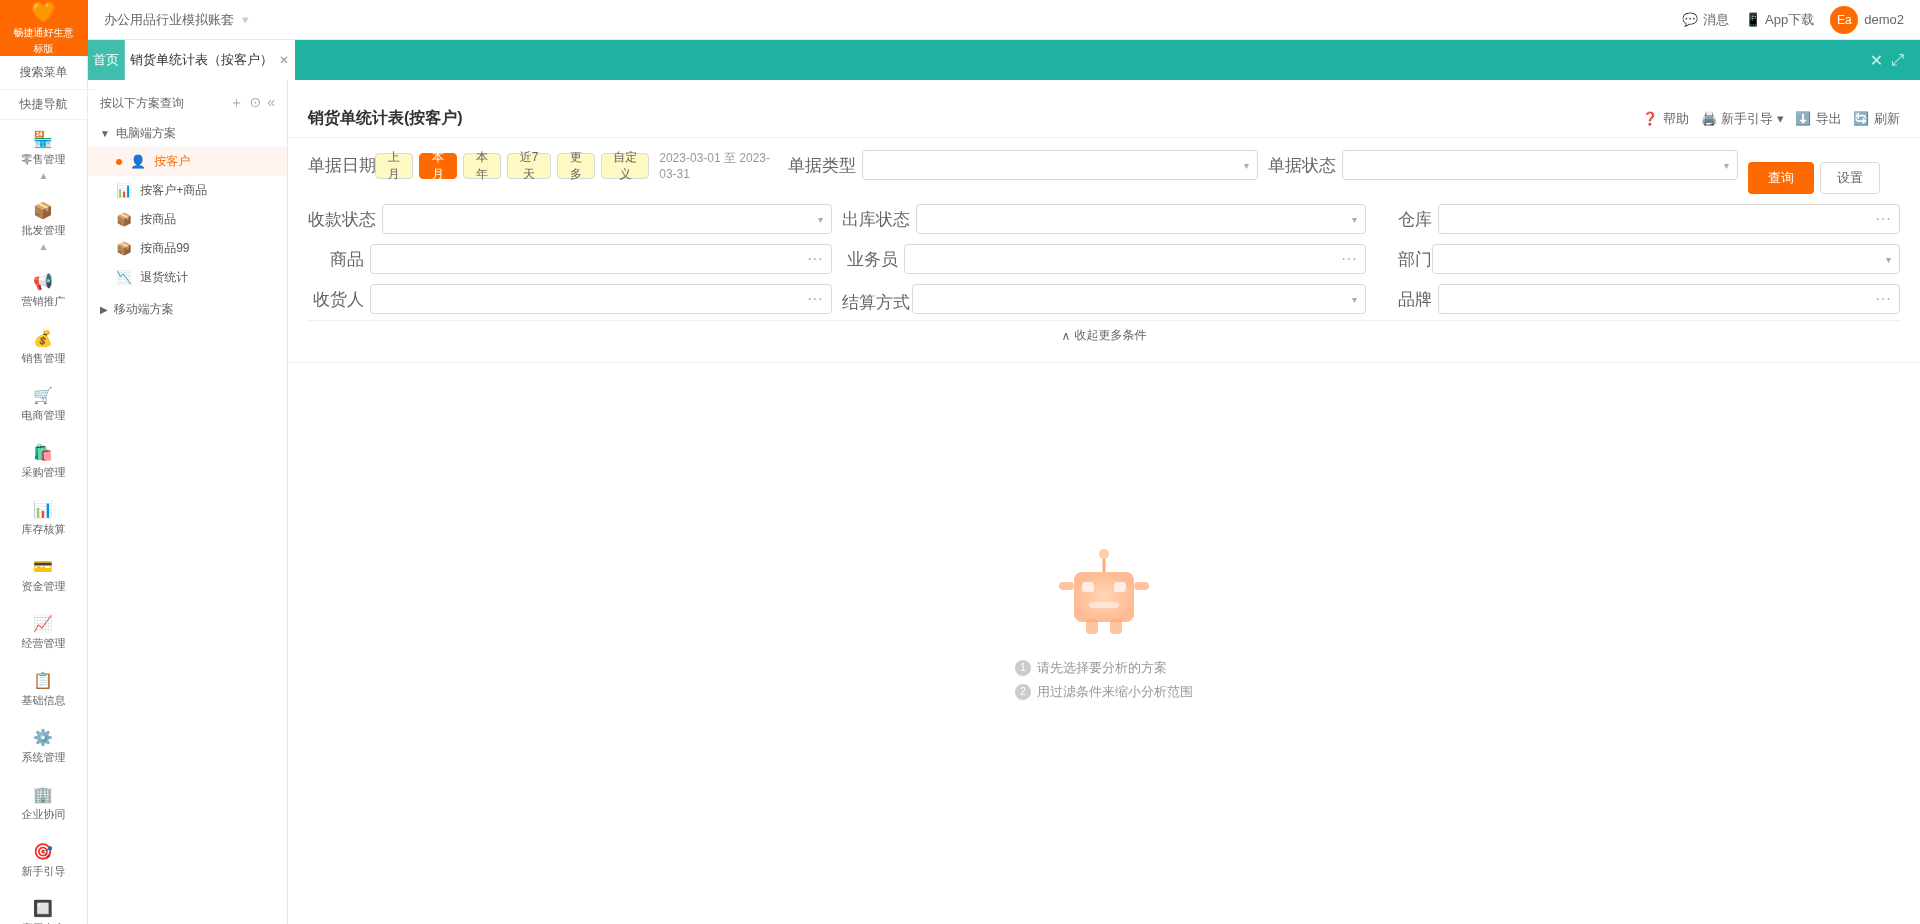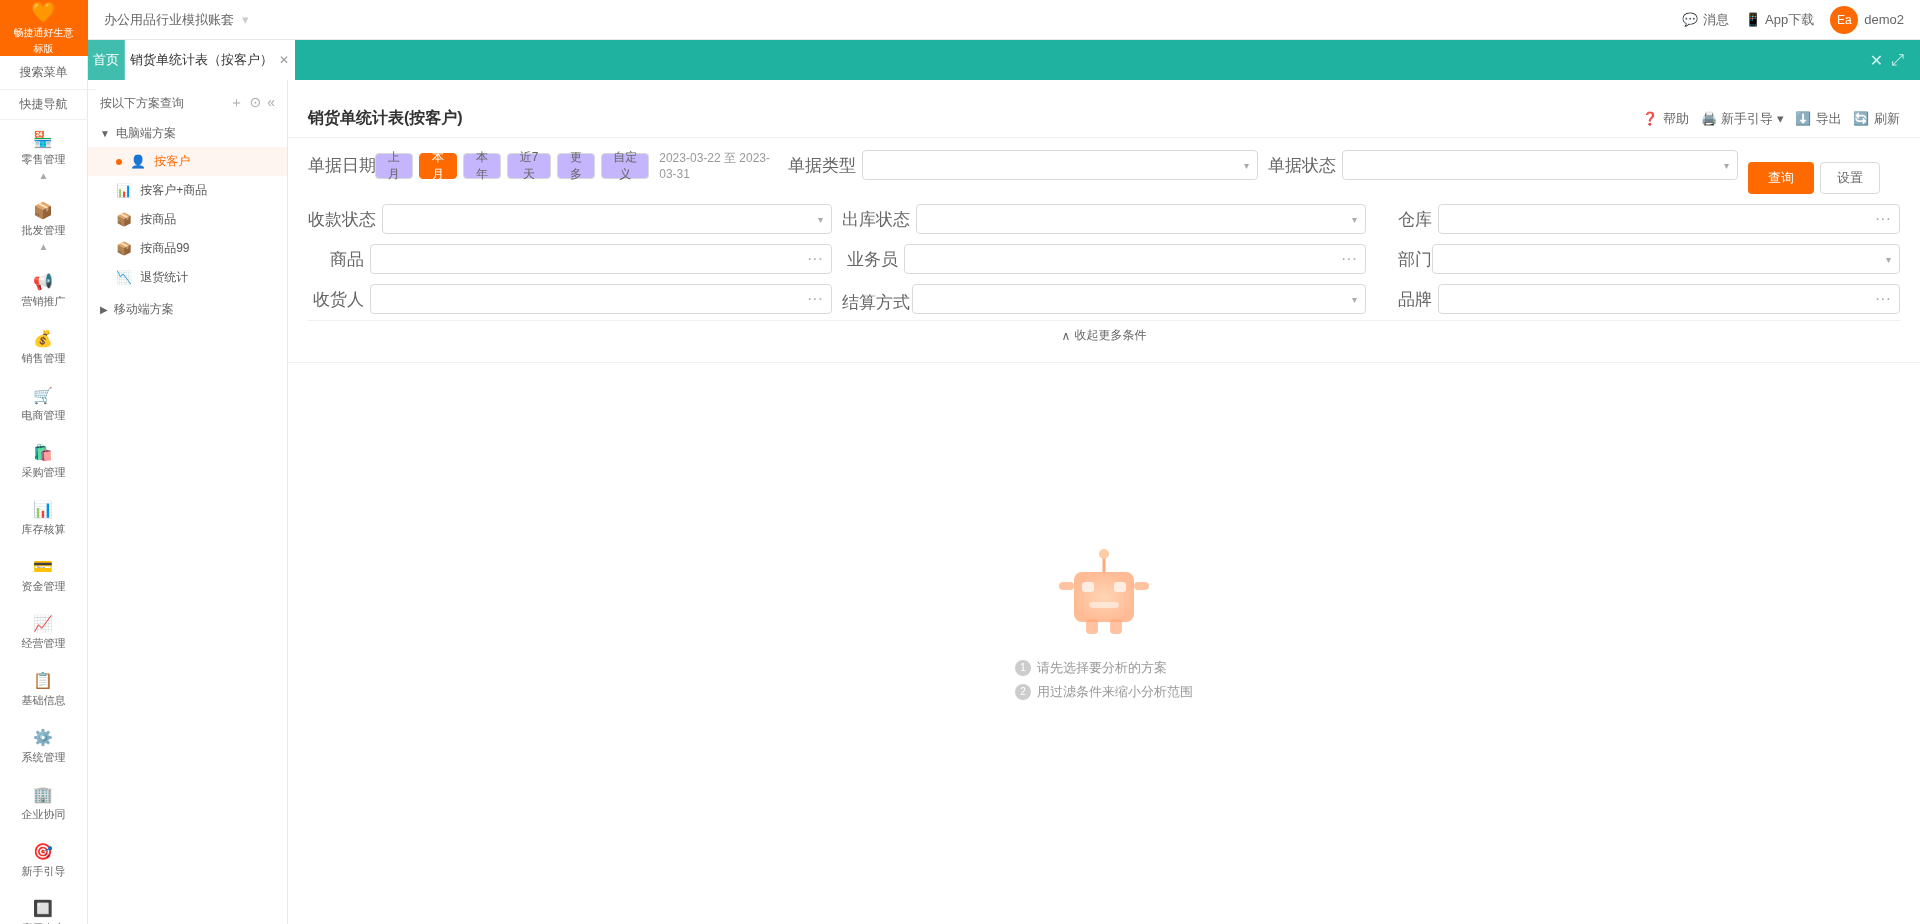--- a/index.html
+++ b/index.html
@@ -60,21 +60,21 @@
     .page-title { font-size: 16px; font-weight: bold; color: #333; }
     .page-header-actions { display: flex; align-items: center; gap: 12px; }
     .header-action-btn { display: flex; align-items: center; gap: 4px; font-size: 13px; color: #666; cursor: pointer; }
 
     
     .filter-area { padding: 12px 20px; background: #fff; border-bottom: 1px solid #f0f0f0; }
     .filter-label { font-size: 17px; color: #666; white-space: nowrap; min-width: 56px; text-align: right; }
     .filter-control { flex: 1; height: 30px; border: 1px solid #d9d9d9; border-radius: 4px; padding: 0 8px; font-size: 13px; display: flex; align-items: center; justify-content: space-between; cursor: pointer; color: #333; position: relative; }
     .filter-control .placeholder { color: #bbb; }
     .date-filter { display: flex; align-items: center; gap: 6px; }
-    .date-btn { height: 26px; padding: 0 8px; font-size: 12px; border: 1px solid #d9d9d9; border-radius: 4px; cursor: pointer; color: #666; background: #c4b5fd; display: flex; align-items: center; }
+    .date-btn { height: 26px; padding: 0 8px; font-size: 12px; border: 1px solid #d9d9d9; border-radius: 4px; cursor: pointer; color: #666; background: #fef9c3; display: flex; align-items: center; }
     .date-btn.active { background: #ff6a00; color: #fff; border-color: #ff6a00; }
     .date-range { font-size: 12px; color: #999; margin-left: 4px; }
     .filter-dots { color: #aaa; font-size: 16px; cursor: pointer; }
     .filter-chevron { color: #aaa; font-size: 12px; }
     .collapse-btn { text-align: center; padding: 6px; font-size: 12px; color: #666; cursor: pointer; border-top: 1px solid #f0f0f0; display: flex; align-items: center; justify-content: center; gap: 4px; }
 
     
     .query-btn { height: 32px; padding: 0 20px; background: #ff6a00; color: #fff; border: none; border-radius: 4px; font-size: 13px; cursor: pointer; }
     .setting-btn { height: 32px; padding: 0 16px; background: #fff; color: #666; border: 1px solid #d9d9d9; border-radius: 4px; font-size: 13px; cursor: pointer; }
     .action-btns { display: flex; gap: 6px; padding: 12px 20px 0 0; }
@@ -282,21 +282,21 @@
         <div style="display:flex; align-items:flex-start; gap:10px; margin-bottom:10px;">
           <div style="flex:1; display:flex; align-items:center; gap:6px;">
             <span class="filter-label">单据日期</span>
             <div class="date-filter">
               <button class="date-btn">上月</button>
               <button class="date-btn active">本月</button>
               <button class="date-btn">本年</button>
               <button class="date-btn">近7天</button>
               <button class="date-btn">更多</button>
               <button class="date-btn">自定义</button>
-              <span class="date-range">2023-03-22 至 2023-03-31</span>
+              <span class="date-range">2023-03-01 至 2023-03-31</span>
             </div>
           </div>
           <div style="flex:1; display:flex; align-items:center; gap:6px;">
             <span class="filter-label">单据类型</span>
             <div class="filter-control" style="flex:1;">
               <span class="placeholder"></span>
               <span class="filter-chevron chevron-down"></span>
             </div>
           </div>
           <div style="flex:1; display:flex; align-items:center; gap:6px;">

